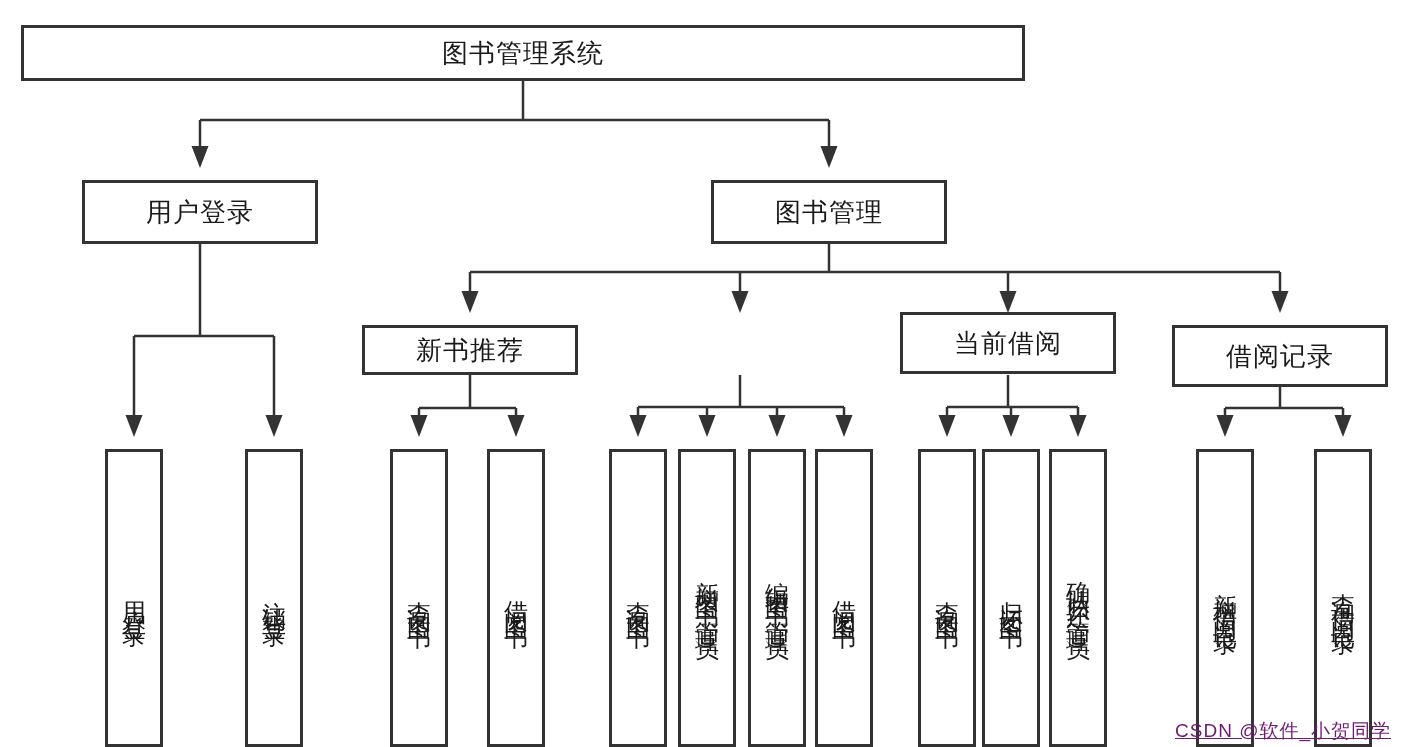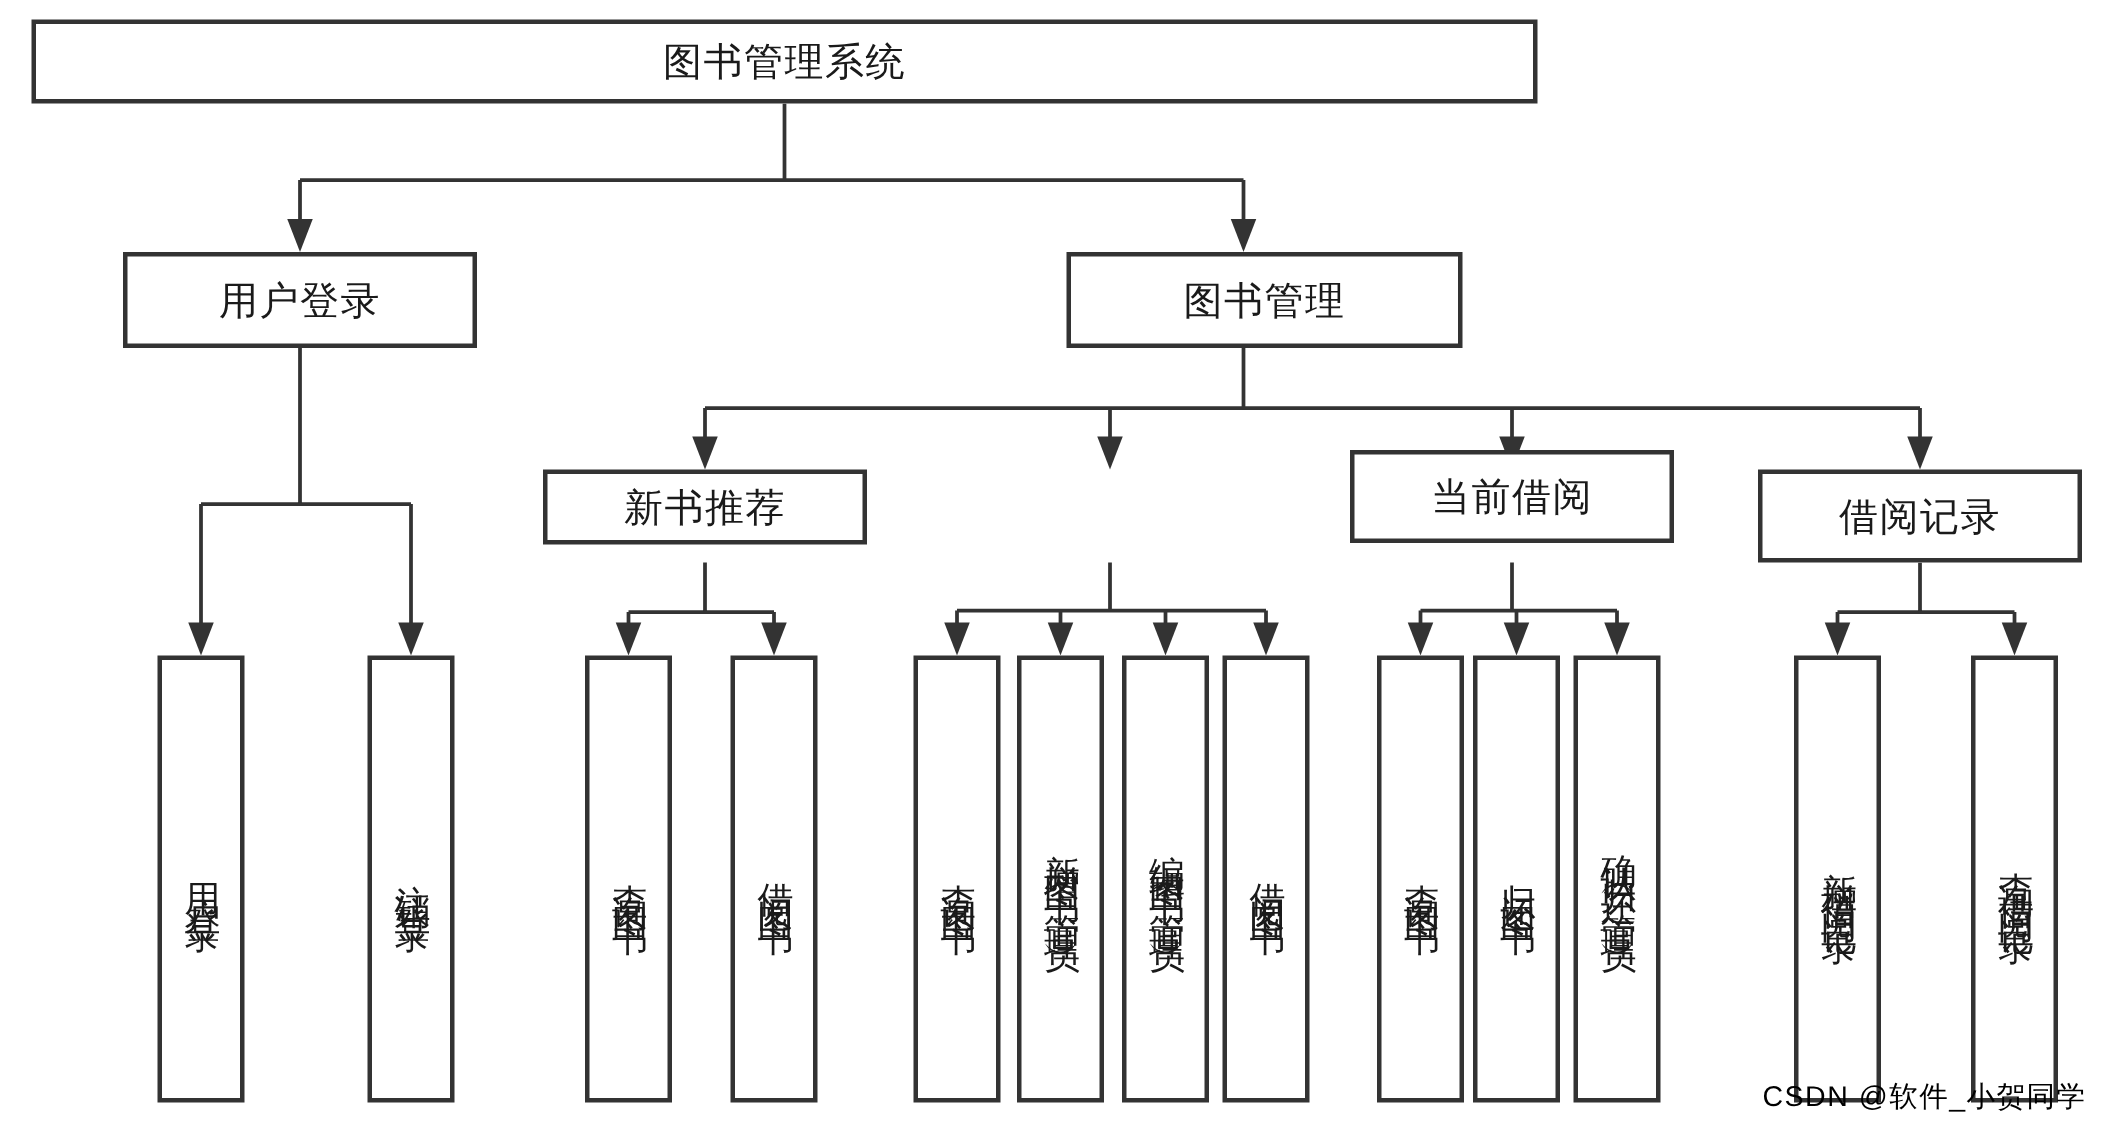--- a/index.html
+++ b/index.html
@@ -23,20 +23,21 @@
   }
   .node {
     position: absolute;
     box-sizing: border-box;
     background: #ffffff;
     border: 3px solid #333333;
     color: #1a1a1a;
     display: grid;
     place-items: center;
     z-index: 1;
+    margin-top: 12px;
   }
   .node.h {
     font-size: 26px;
     letter-spacing: 1px;
     white-space: nowrap;
   }
   .node.v {
     writing-mode: vertical-rl;
     text-orientation: mixed;
     font-size: 24px;
@@ -45,23 +46,24 @@
     top: 437px;
     width: 58px;
     height: 298px;
   }
   .watermark {
     position: absolute;
     right: 14px;
     top: 718px;
     font-size: 19px;
     letter-spacing: 1px;
-    color: #000000;
+    color: #701a75;
     z-index: 5;
     white-space: nowrap;
+    text-decoration: underline;
   }
 </style>
 </head>
 <body>
 
 <div class="canvas">
 
   <svg class="connectors" width="1405" height="747" viewBox="0 0 1405 747">
 
     <path d="M523 69 V120 M200 120 H829
@@ -98,21 +100,21 @@
       <polygon points="1002.5,415 1019.5,415 1011,437"></polygon>
       <polygon points="1069.5,415 1086.5,415 1078,437"></polygon>
       <polygon points="1216.5,415 1233.5,415 1225,437"></polygon>
       <polygon points="1334.5,415 1351.5,415 1343,437"></polygon>
     </g>
   </svg>
 
   <div class="node h" style="left:21px; top:13px; width:1004px; height:56px;">图书管理系统</div>
 
   <div class="node h" style="left:82px; top:168px; width:236px; height:64px;">用户登录</div>
-  <div class="node h" style="left:711px; top:168px; width:264px; height:64px;">图书管理</div>
+  <div class="node h" style="left:711px; top:168px; width:236px; height:64px;">图书管理</div>
 
   <div class="node h" style="left:362px; top:313px; width:216px; height:50px;">新书推荐</div>
   <div class="node h" style="left:900px; top:300px; width:216px; height:62px;">当前借阅</div>
   <div class="node h" style="left:1172px; top:313px; width:216px; height:62px;">借阅记录</div>
 
   <div class="node v" style="left:105px;">用户登录</div>
   <div class="node v" style="left:245px;">注销登录</div>
 
   <div class="node v" style="left:390px;">查询图书</div>
   <div class="node v" style="left:487px;">借阅图书</div>

